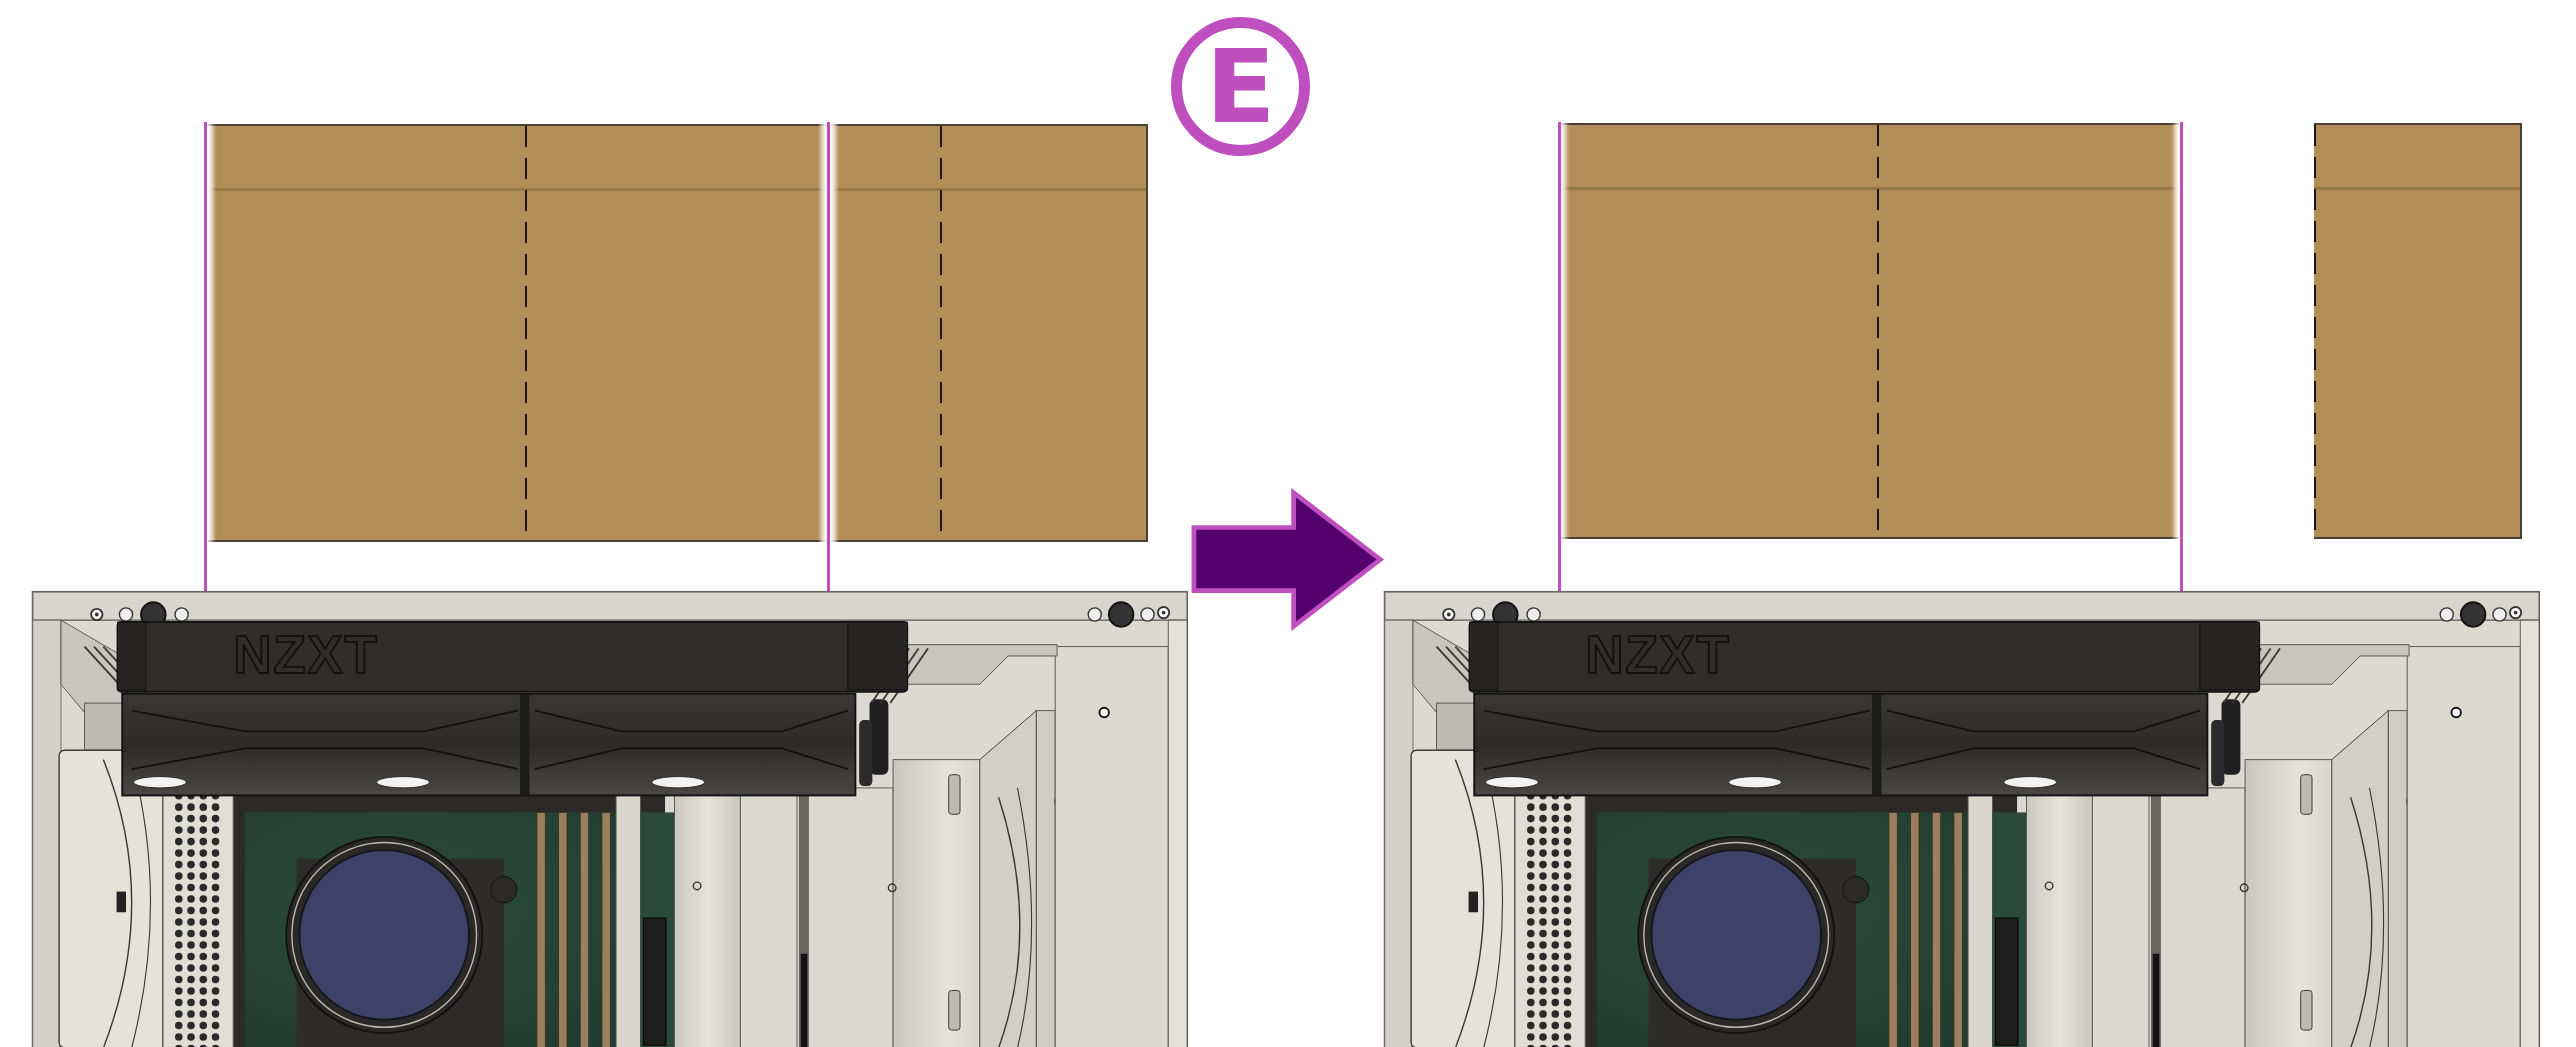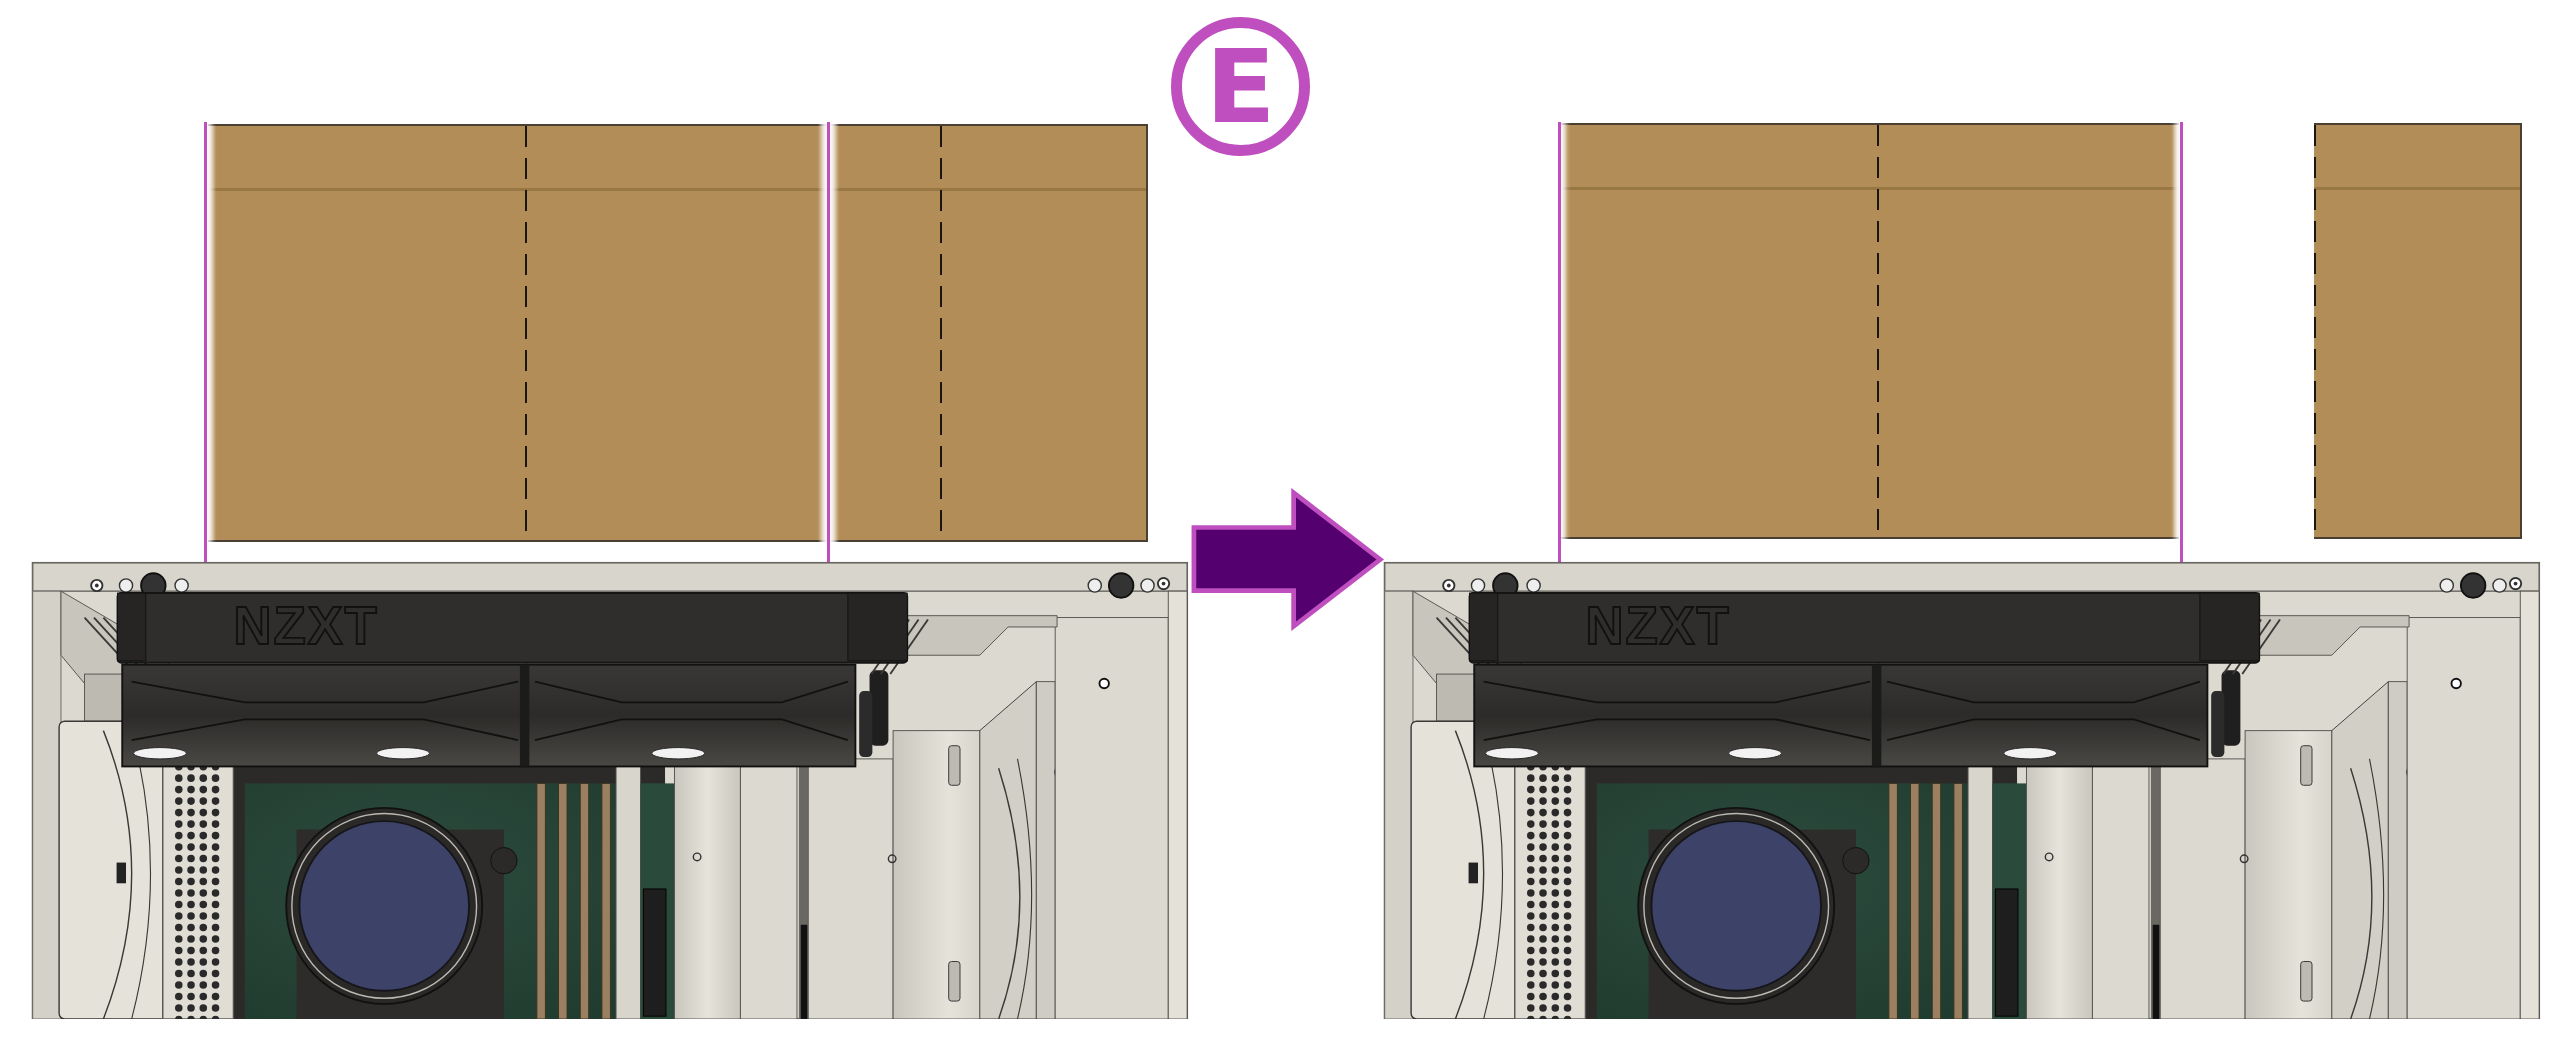--- a/index.html
+++ b/index.html
@@ -24,21 +24,21 @@
   }
   .badge {
     position: absolute; left: 1171px; top: 17px; width: 139px; height: 139px;
     box-sizing: border-box; border: 11.3px solid #bf4fbf; border-radius: 50%;
     display: flex; align-items: center; justify-content: center;
   }
   .badge span {
     color: #bf4fbf; font-weight: bold; font-size: 102px; line-height: 1;
     font-family: "DejaVu Sans", sans-serif; margin-top: 1.9px;
   }
-  .case { position: absolute; top: 561px; width: 1159px; height: 458px; }
+  .case { position: absolute; top: 590px; width: 1159px; height: 458px; }
   .case svg { display: block; }
 </style>
 </head>
 <body>
 
 <div class="card" style="left:208px; top:124px; width:940px; height:418px;">
   <div class="crease" style="top:62px;"></div>
   <div class="fold" style="left:317px;"></div>
   <div class="fold" style="left:732px;"></div>
   <div class="edge-dark" style="right:0;"></div>

